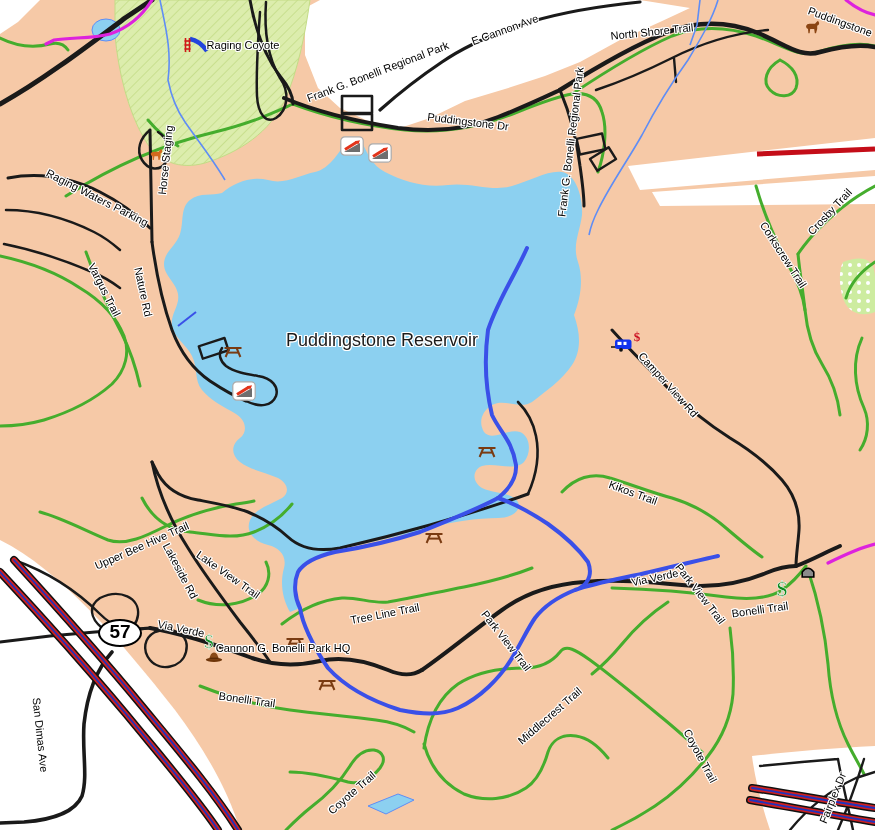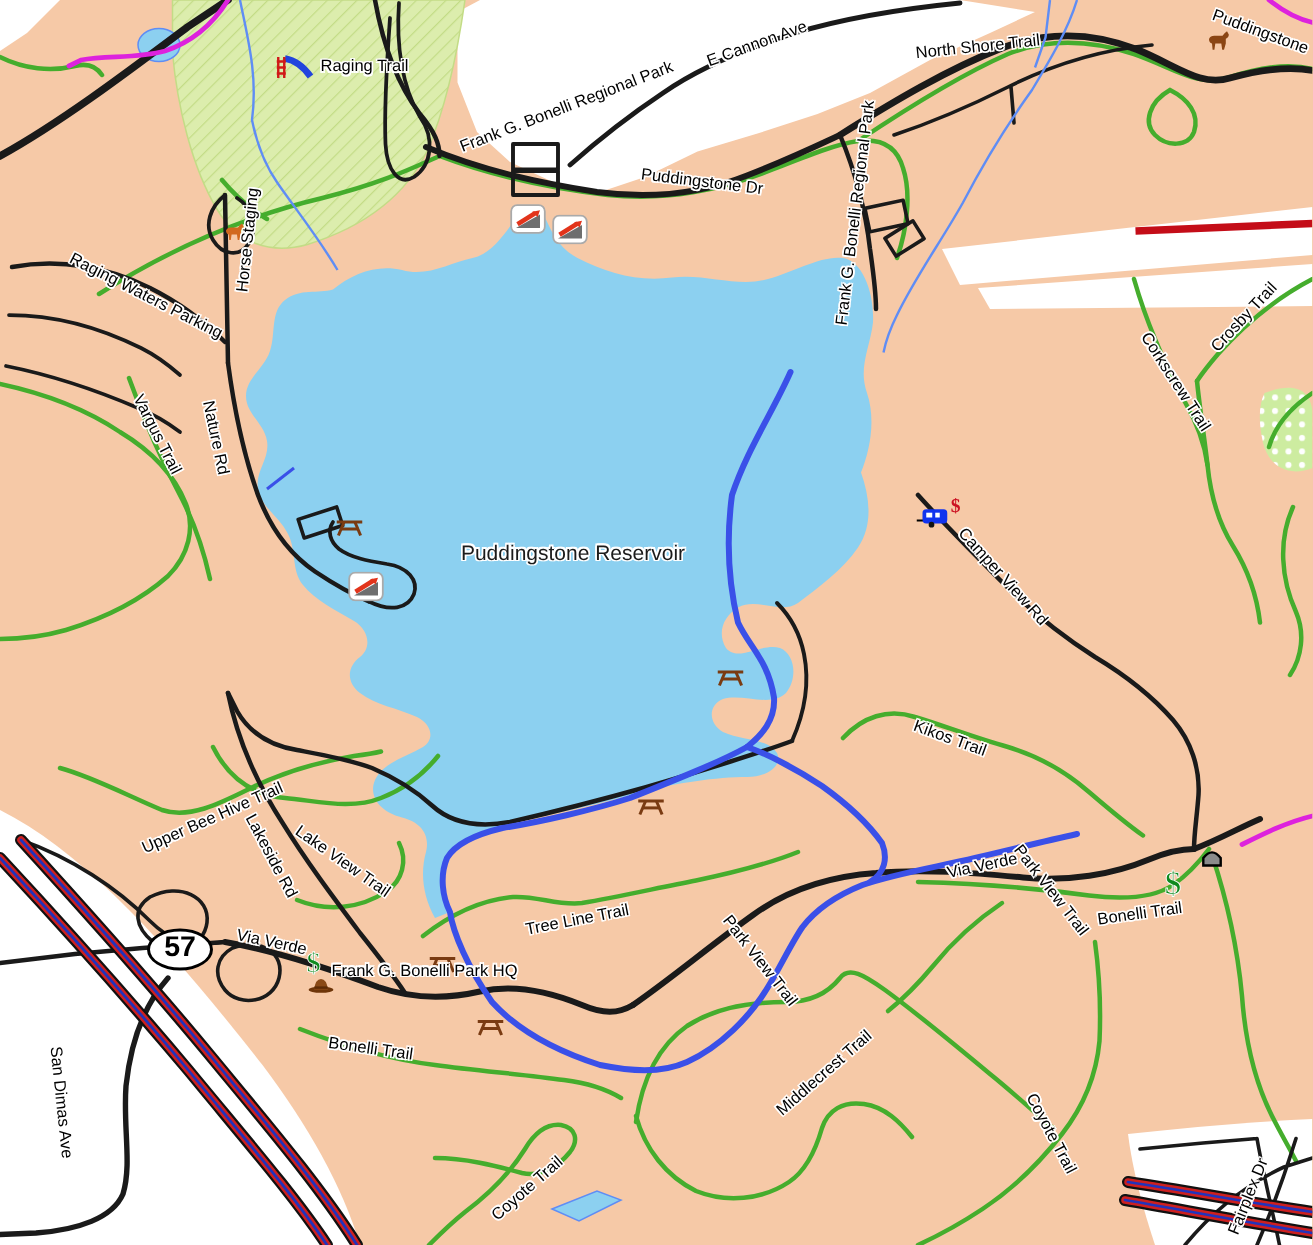--- a/index.html
+++ b/index.html
@@ -3,21 +3,21 @@
 <meta charset="utf-8">
 <style>
   html,body{margin:0;padding:0;background:#f6c9a7;}
   .map{position:relative;width:875px;height:830px;overflow:hidden;
        font-family:"Liberation Sans",sans-serif;background:#f6c9a7;}
   .map svg.base{position:absolute;left:0;top:0;}
   .lbl{position:absolute;font-size:11px;color:#000;white-space:nowrap;line-height:1;
        transform:translate(-50%,-50%) rotate(var(--r,0deg));
        text-shadow:-1px -1px 0 #fff,1px -1px 0 #fff,-1px 1px 0 #fff,1px 1px 0 #fff,
                    0 -1px 0 #fff,0 1px 0 #fff,-1px 0 0 #fff,1px 0 0 #fff;}
-  .lbl.big{font-size:14px;color:#1b1b1b;margin-top:28px;}
+  .lbl.big{font-size:18px;color:#1b1b1b;}
   .shield57{position:absolute;left:120px;top:633px;transform:translate(-50%,-50%);
        width:40px;height:24px;background:#fff;border:2.5px solid #000;border-radius:50%;
        display:flex;align-items:flex-start;justify-content:center;
        font-size:19px;font-weight:bold;color:#000;}
   .i10{position:absolute;left:901px;top:812px;transform:translate(-50%,-50%);}
 </style>
 </head>
 <body>
 
 <div class="map">
@@ -215,21 +215,21 @@
     <use href="#picnic" x="317" y="677" width="20" height="14"></use>
     <use href="#camper" x="611" y="338" width="22" height="14"></use>
     <text x="637" y="341" font-size="13" font-weight="bold" fill="#cc1122" text-anchor="middle" font-family="Liberation Serif, serif">$</text>
     <text x="782" y="596" font-size="22" font-weight="bold" fill="#0f8a1f" text-anchor="middle" stroke="#fff" stroke-width="0.6" font-family="Liberation Serif, serif">$</text>
     <text x="209" y="648" font-size="19" font-weight="bold" fill="#0f8a1f" text-anchor="middle" stroke="#fff" stroke-width="0.6" font-family="Liberation Serif, serif">$</text>
     <use href="#tunnel" x="800" y="564" width="16" height="14"></use>
     <use href="#hat" x="205" y="650" width="18" height="12"></use>
   </g>
 </svg>
 
-  <div class="lbl" style="left:243px;top:45px">Raging Trail</div>
+  <div class="lbl" style="left:243px;top:45px">Raging Coyote</div>
   <div class="lbl" style="left:505px;top:30px;--r:-20deg">E Cannon Ave</div>
   <div class="lbl" style="left:652px;top:32px;--r:-6deg">North Shore Trail</div>
   <div class="lbl" style="left:840px;top:22px;--r:20deg">Puddingstone</div>
   <div class="lbl" style="left:378px;top:72px;--r:-21deg">Frank G. Bonelli Regional Park</div>
   <div class="lbl" style="left:468px;top:122px;--r:7deg">Puddingstone Dr</div>
   <div class="lbl" style="left:571px;top:142px;--r:-83deg">Frank G. Bonelli Regional Park</div>
   <div class="lbl" style="left:166px;top:160px;--r:-84deg">Horse Staging</div>
   <div class="lbl" style="left:97px;top:198px;--r:27deg">Raging Waters Parking</div>
   <div class="lbl" style="left:104px;top:290px;--r:63deg">Vargus Trail</div>
   <div class="lbl" style="left:143px;top:292px;--r:78deg">Nature Rd</div>
@@ -238,21 +238,21 @@
   <div class="lbl" style="left:783px;top:255px;--r:57deg">Corkscrew Trail</div>
   <div class="lbl" style="left:668px;top:385px;--r:48deg">Camper View Rd</div>
   <div class="lbl" style="left:633px;top:493px;--r:20deg">Kikos Trail</div>
   <div class="lbl" style="left:655px;top:578px;--r:-12deg">Via Verde</div>
   <div class="lbl" style="left:700px;top:594px;--r:52deg">Park View Trail</div>
   <div class="lbl" style="left:760px;top:610px;--r:-8deg">Bonelli Trail</div>
   <div class="lbl" style="left:142px;top:546px;--r:-24deg">Upper Bee Hive Trail</div>
   <div class="lbl" style="left:180px;top:571px;--r:62deg">Lakeside Rd</div>
   <div class="lbl" style="left:228px;top:575px;--r:35deg">Lake View Trail</div>
   <div class="lbl" style="left:181px;top:629px;--r:12deg">Via Verde</div>
-  <div class="lbl" style="left:283px;top:648px">Frank G. Bonelli Park HQ</div>
+  <div class="lbl" style="left:283px;top:648px">Cannon G. Bonelli Park HQ</div>
   <div class="lbl" style="left:385px;top:614px;--r:-11deg">Tree Line Trail</div>
   <div class="lbl" style="left:506px;top:641px;--r:52deg">Park View Trail</div>
   <div class="lbl" style="left:247px;top:700px;--r:8deg">Bonelli Trail</div>
   <div class="lbl" style="left:550px;top:716px;--r:-41deg">Middlecrest Trail</div>
   <div class="lbl" style="left:352px;top:793px;--r:-41deg">Coyote Trail</div>
   <div class="lbl" style="left:700px;top:756px;--r:62deg">Coyote Trail</div>
   <div class="lbl" style="left:40px;top:735px;--r:84deg">San Dimas Ave</div>
   <div class="lbl" style="left:833px;top:798px;--r:-68deg">Fairplex Dr</div>
 
   <div class="shield57">

